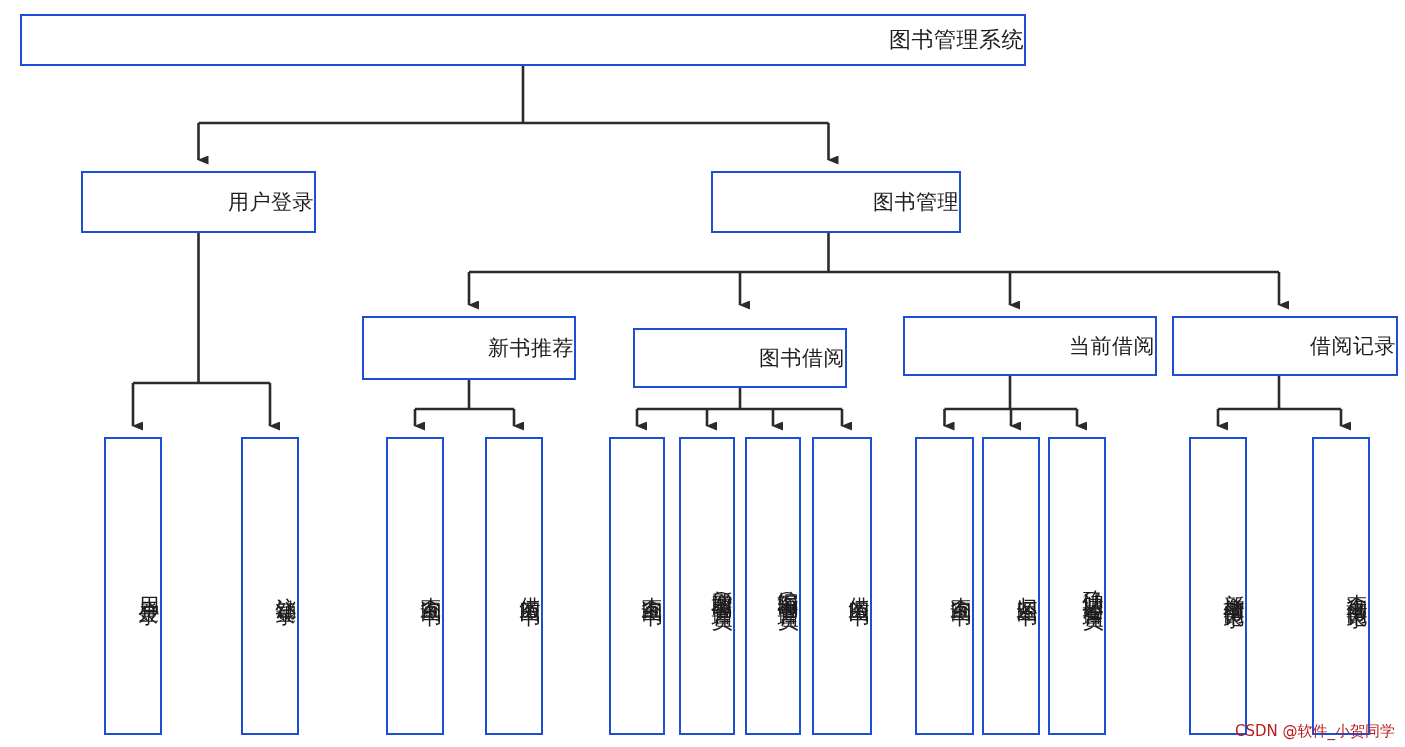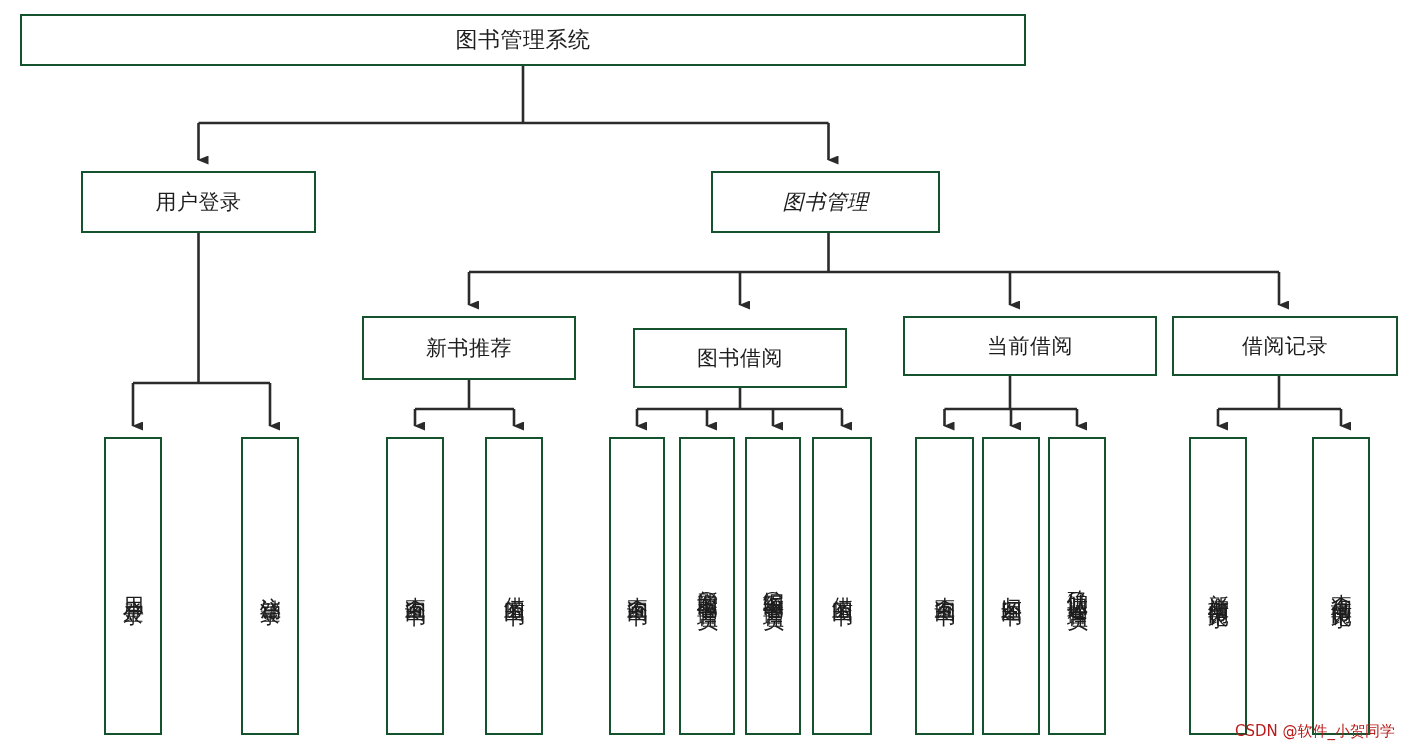--- a/index.html
+++ b/index.html
@@ -24,24 +24,24 @@
     left: 0;
     top: 0;
     width: 1405px;
     height: 747px;
     display: block;
   }
   .node-box {
     position: absolute;
     box-sizing: border-box;
     background: #ffffff;
-    border: 2px solid #14532d;
+    border: 2px solid #1d4ed8;
     display: flex;
     align-items: center;
-    justify-content: center;
+    justify-content: flex-end;
     overflow: hidden;
   }
   .node-label {
     color: #1d1d1d;
     text-align: center;
     line-height: 1.08;
     white-space: pre;
     letter-spacing: 0.5px;
   }
   .node-box.horiz .node-label {
@@ -115,21 +115,21 @@
         <line x1="1341" y1="409" x2="1341" y2="426" stroke="#2b2b2b" stroke-width="2.6" marker-end="url(#arrowhead)"></line>
       </g>
   </svg>
   <div id="nodes-layer">
       <div class="node-box horiz root" style="left: 20px; top: 14px; width: 1006px; height: 52px;">
         <div class="node-label">图书管理系统</div>
       </div>
       <div class="node-box horiz" style="left: 81px; top: 171px; width: 235px; height: 62px;">
         <div class="node-label">用户登录</div>
       </div>
-      <div class="node-box horiz" style="left: 711px; top: 171px; width: 229px; height: 62px; font-style: italic;">
+      <div class="node-box horiz" style="left: 711px; top: 171px; width: 250px; height: 62px;">
         <div class="node-label">图书管理</div>
       </div>
       <div class="node-box horiz" style="left: 362px; top: 316px; width: 214px; height: 64px;">
         <div class="node-label">新书推荐</div>
       </div>
       <div class="node-box horiz" style="left: 633px; top: 328px; width: 214px; height: 60px;">
         <div class="node-label">图书借阅</div>
       </div>
       <div class="node-box horiz" style="left: 903px; top: 316px; width: 254px; height: 60px;">
         <div class="node-label">当前借阅</div>

